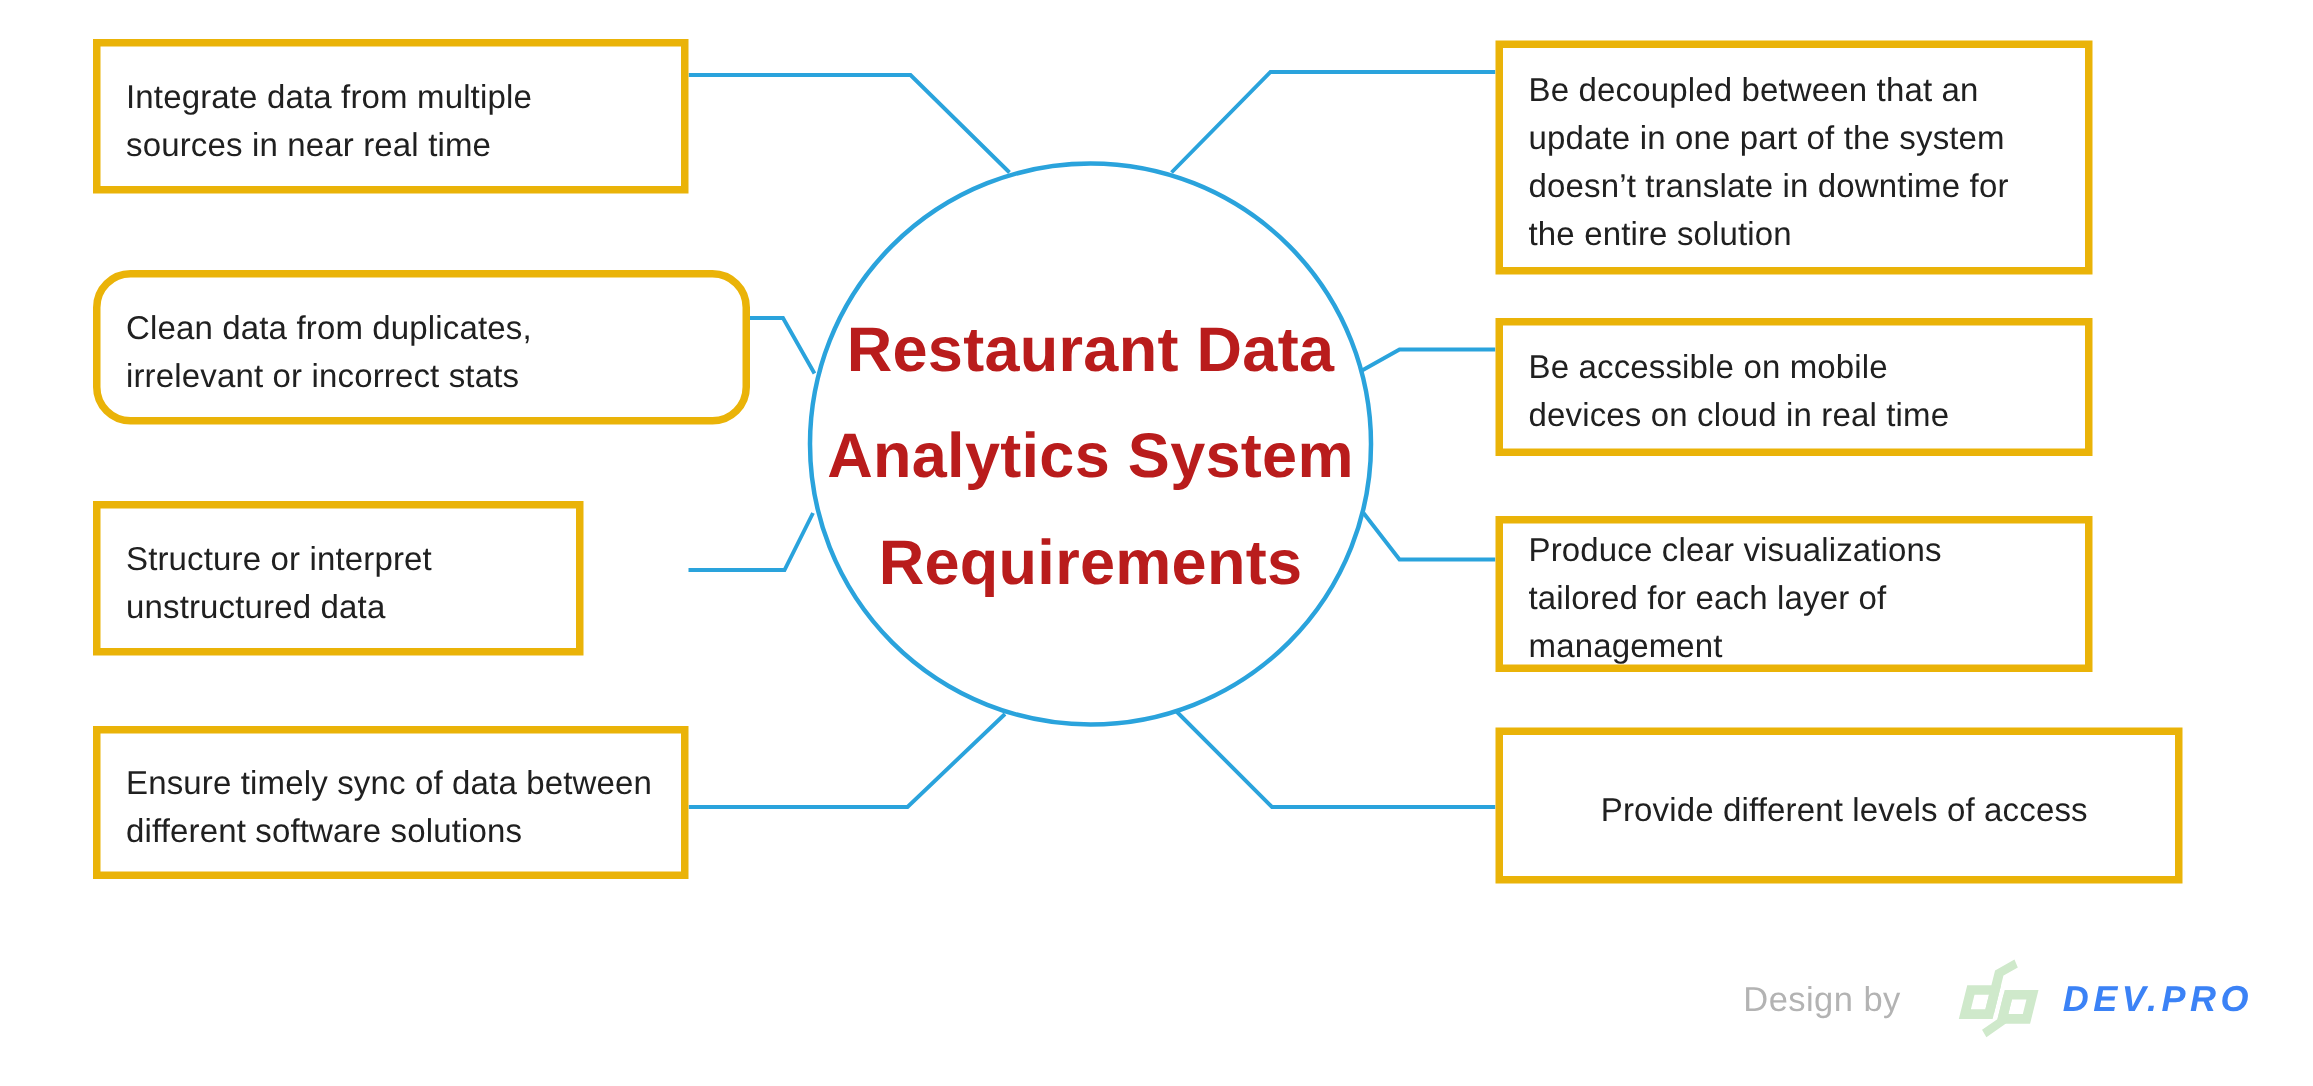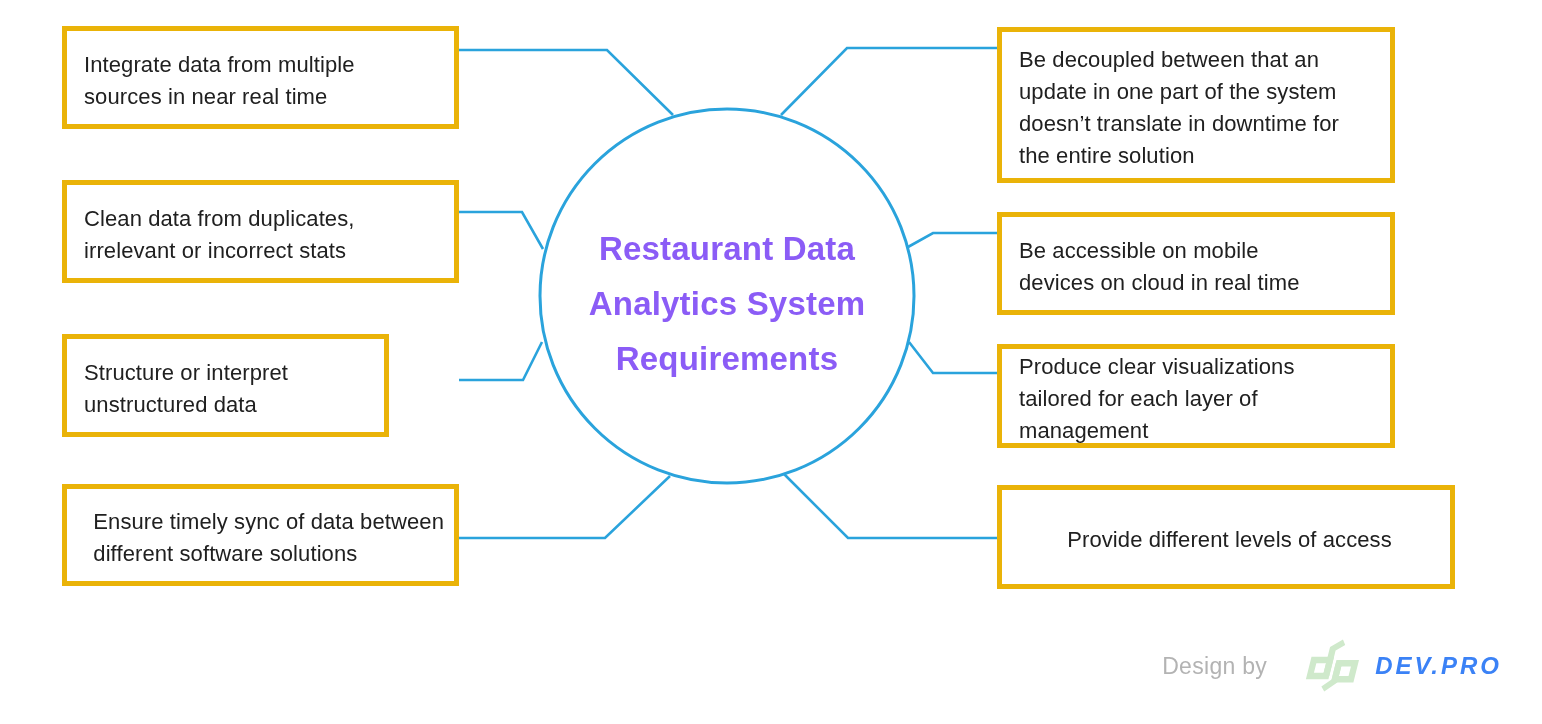--- a/index.html
+++ b/index.html
@@ -19,39 +19,39 @@
     padding: 10px 10px 4px 17px;
   }
   .req-box .box-text {
     font-size: 22px; line-height: 32px;
     color: #202020;
     white-space: pre-line;
     letter-spacing: 0.1px;
   }
   
   .box-l1 { left: 62px; top: 26px;  width: 397px; height: 103px; }
-  .box-l2 { left: 62px; top: 180px; width: 397px; height: 103px; }
+  .box-l2 { left: 62px; top: 180px; width: 438px; height: 103px; border-radius: 25px; }
   .box-l3 { left: 62px; top: 334px; width: 327px; height: 103px; }
-  .box-l4 { left: 62px; top: 484px; width: 397px; height: 102px; justify-content: flex-end; }
+  .box-l4 { left: 62px; top: 484px; width: 397px; height: 102px; }
   
   .box-r1 { left: 997px; top: 27px;  width: 398px; height: 156px; }
-  .box-r2 { left: 997px; top: 212px; width: 398px; height: 103px; }
+  .box-r2 { left: 997px; top: 212px; width: 398px; height: 92px; }
   .box-r3 { left: 997px; top: 344px; width: 398px; height: 104px; }
   .box-r4 { left: 997px; top: 485px; width: 458px; height: 104px; justify-content: center; }
 
   .center-title {
     position: absolute; z-index: 3;
     left: 540px; top: 109px; width: 374px; height: 374px;
     display: flex; align-items: center; justify-content: center;
     text-align: center;
     padding-top: 14px;
   }
   .center-title .title-text {
-    font-size: 33px; font-weight: bold; color: #8b5cf6;
-    line-height: 55px; white-space: pre-line;
+    font-size: 42px; font-weight: bold; color: #b91c1c;
+    line-height: 71px; white-space: pre-line;
     letter-spacing: 0.2px;
   }
 
   .footer {
     position: absolute; z-index: 2;
     right: 40px; top: 633px;
     display: flex; align-items: center;
   }
   .design-by {
     font-size: 23px; color: #b3b3b3; letter-spacing: 0.3px;

